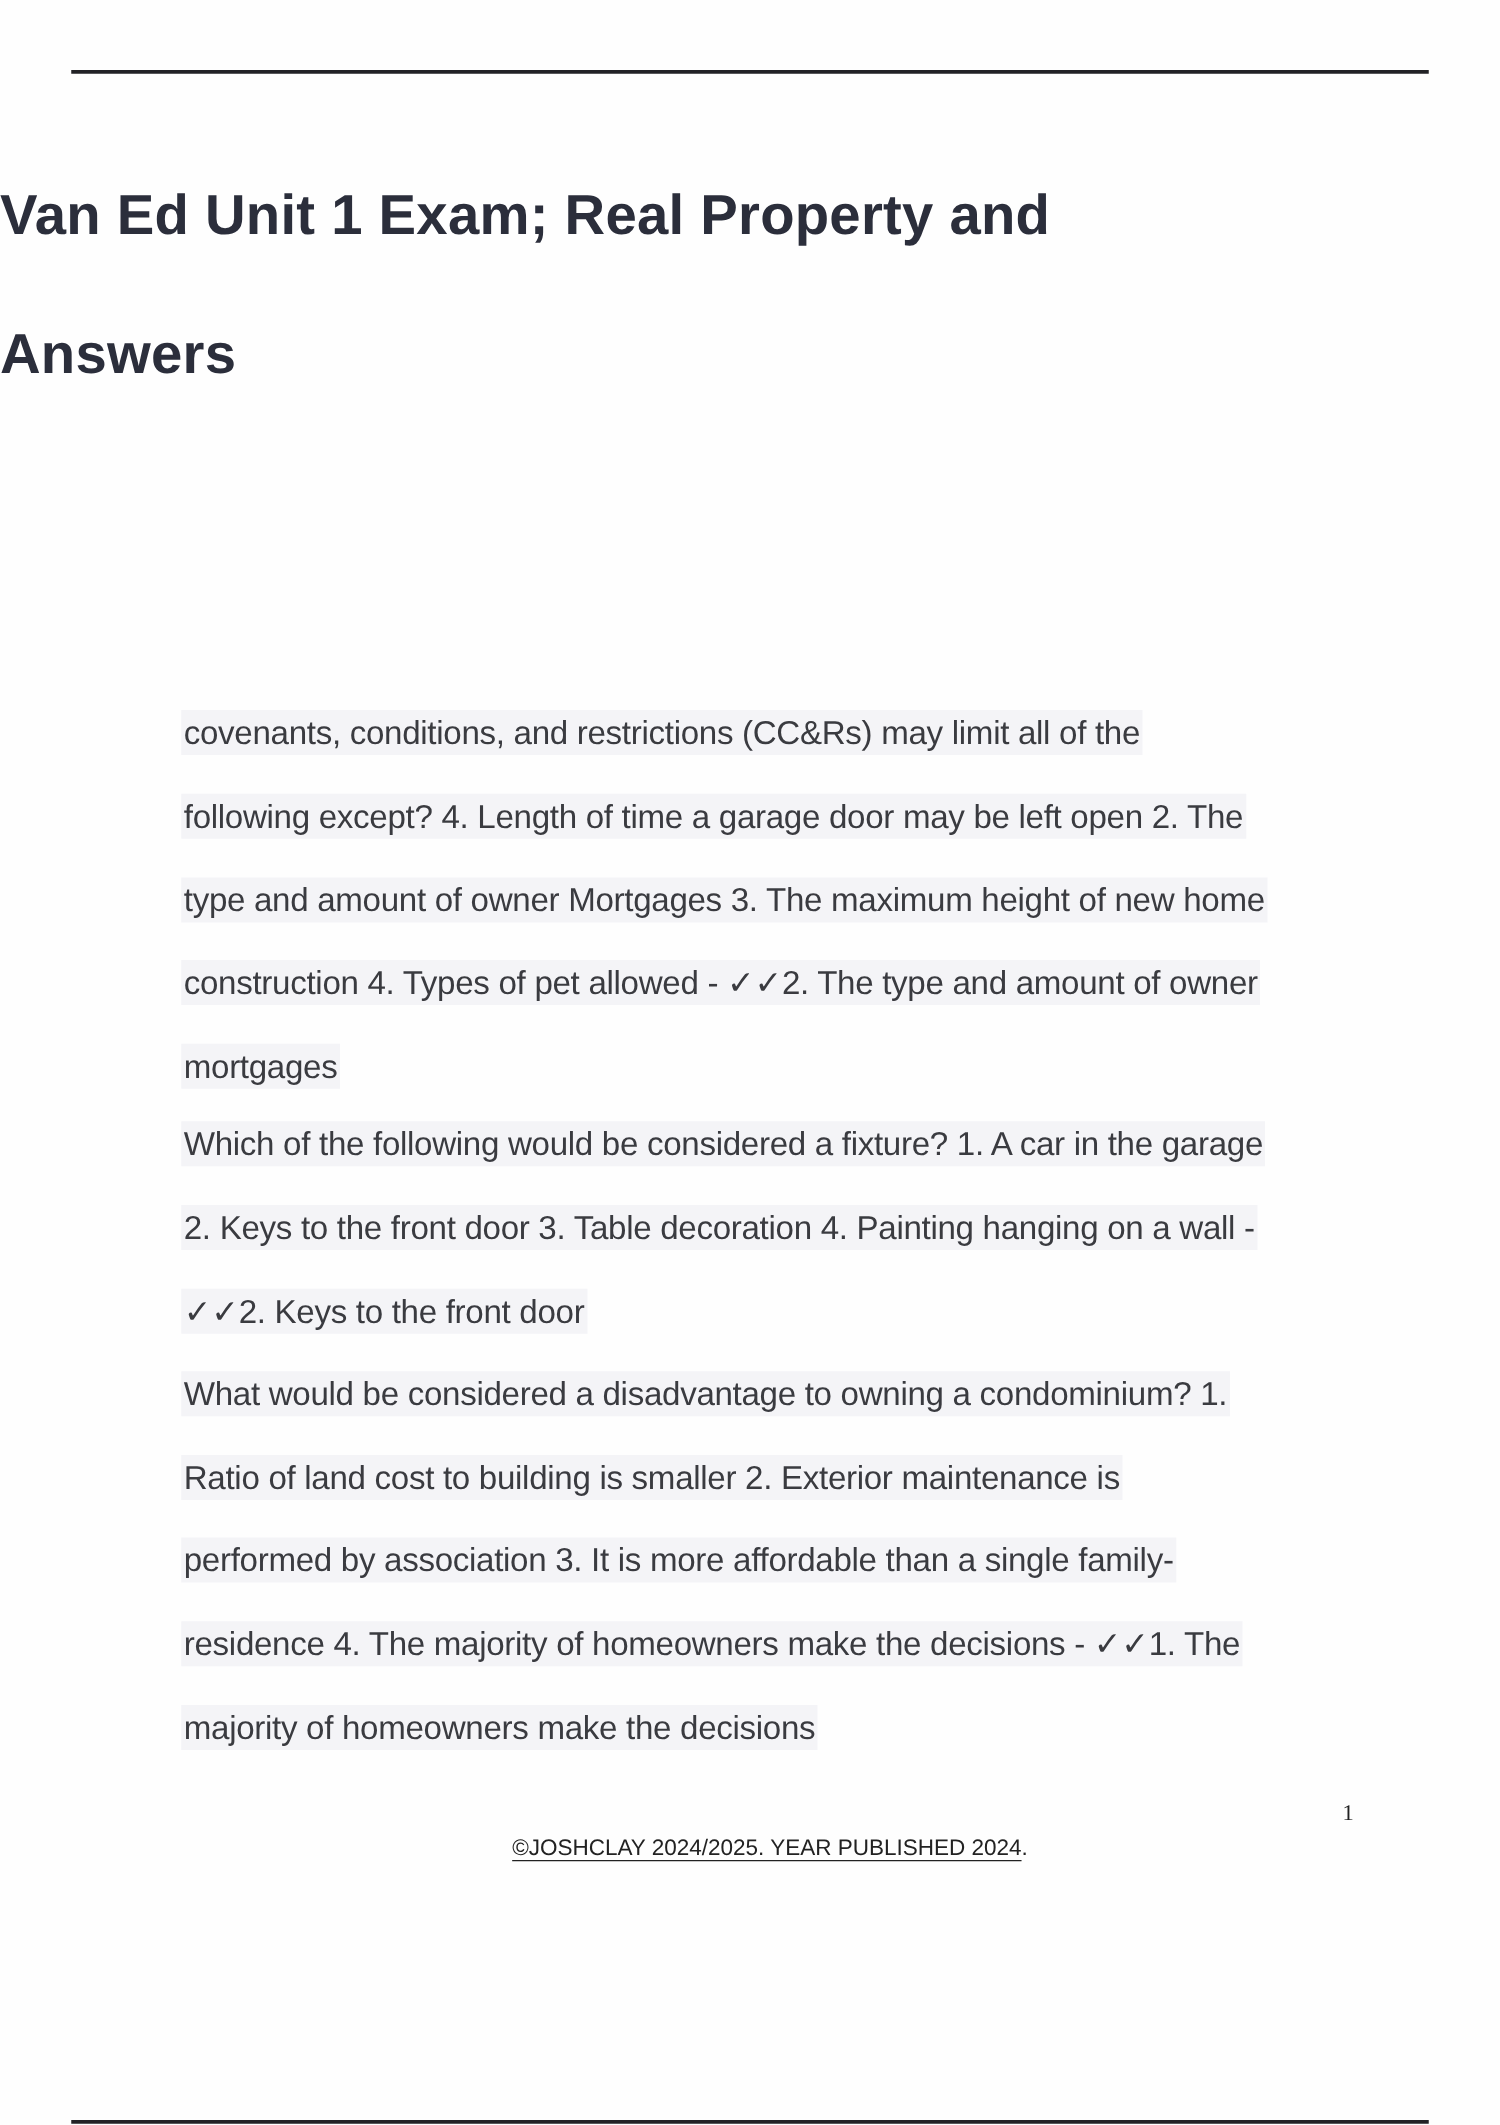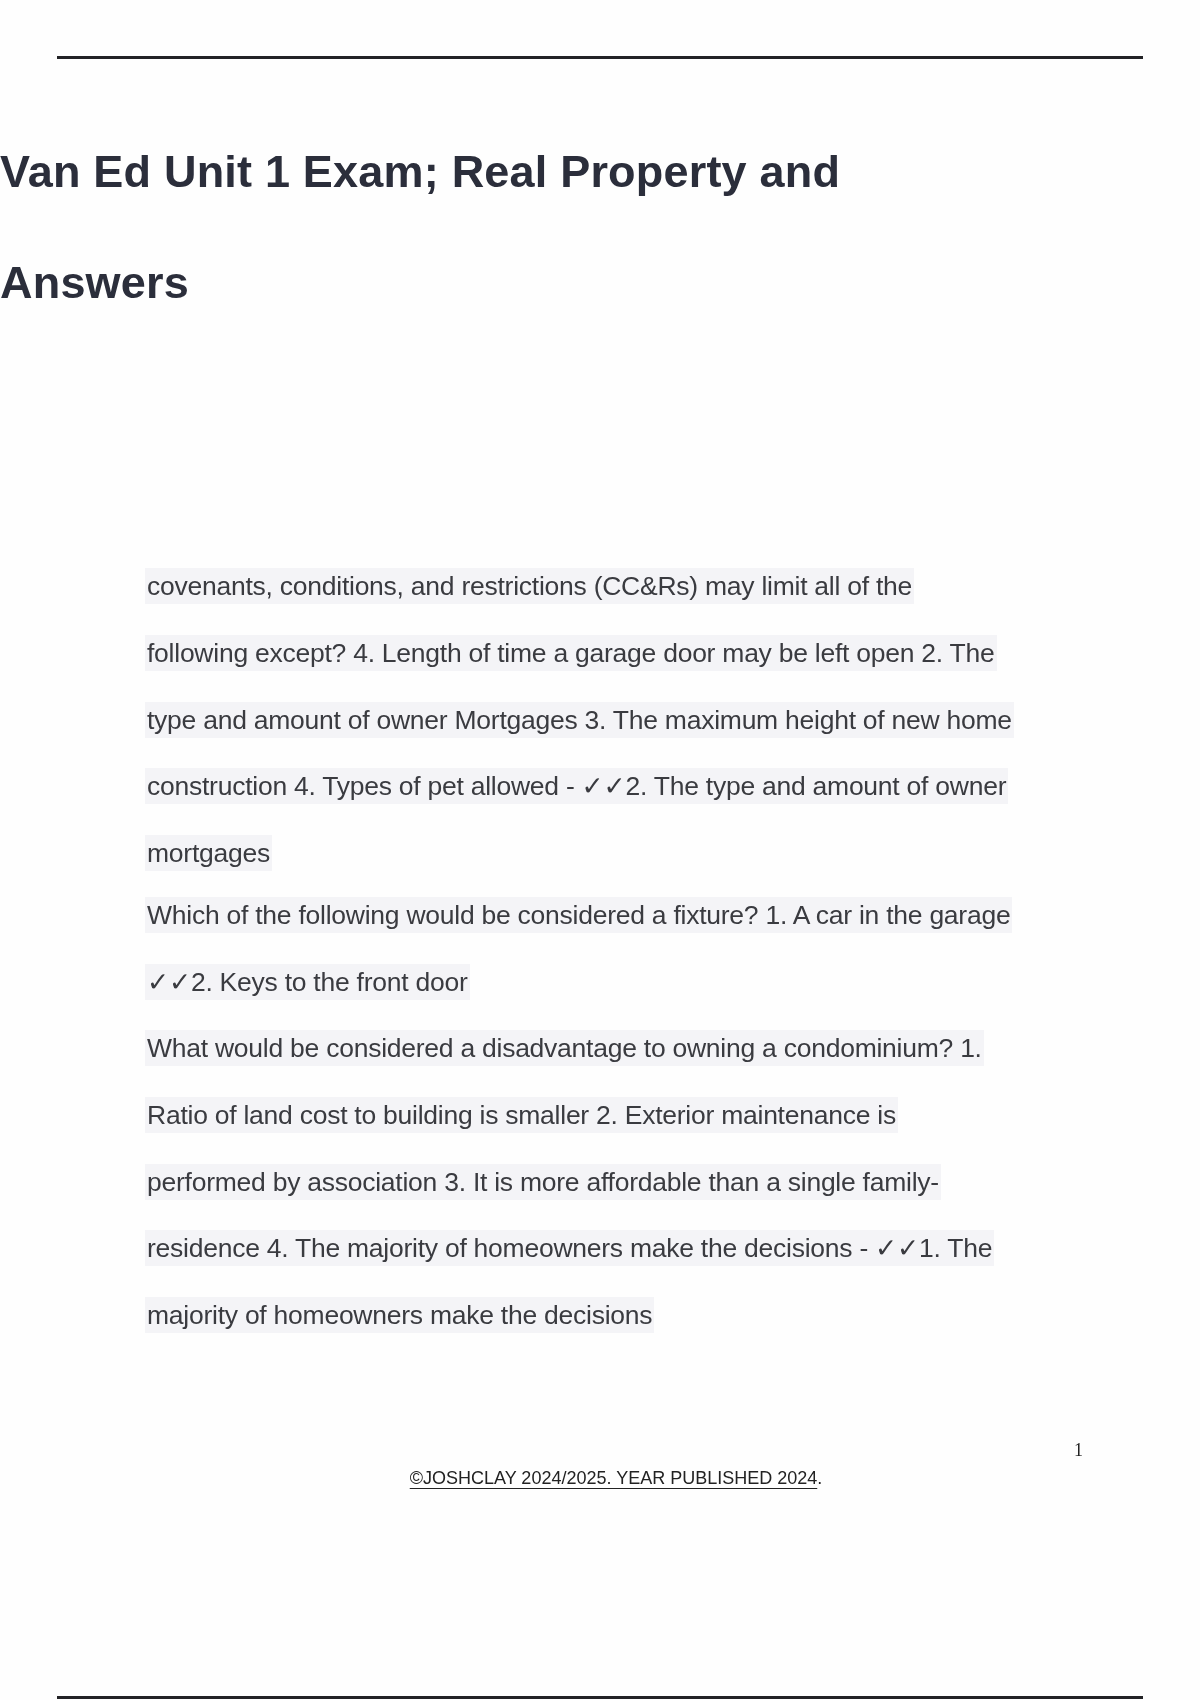--- a/index.html
+++ b/index.html
@@ -43,20 +43,21 @@
   <span class="tline">Answers</span>
 </h1>
 
 <div class="body-text">
   <div class="line"><span>covenants, conditions, and restrictions (CC&amp;Rs) may limit all of the</span></div>
   <div class="line"><span>following except? 4. Length of time a garage door may be left open 2. The</span></div>
   <div class="line"><span>type and amount of owner Mortgages 3. The maximum height of new home</span></div>
   <div class="line"><span>construction 4. Types of pet allowed - ✓✓2. The type and amount of owner</span></div>
   <div class="line" style="height:62px"><span>mortgages</span></div>
   <div class="line"><span>Which of the following would be considered a fixture? 1. A car in the garage</span></div>
+  <div class="line"><span>2. Keys to the front door 3. Table decoration 4. Painting hanging on a wall -</span></div>
   <div class="line" style="height:66px"><span>✓✓2. Keys to the front door</span></div>
   <div class="line"><span>What would be considered a disadvantage to owning a condominium? 1.</span></div>
   <div class="line"><span>Ratio of land cost to building is smaller 2. Exterior maintenance is</span></div>
   <div class="line"><span>performed by association 3. It is more affordable than a single family-</span></div>
   <div class="line"><span>residence 4. The majority of homeowners make the decisions - ✓✓1. The</span></div>
   <div class="line"><span>majority of homeowners make the decisions</span></div>
 </div>
 
 <div class="page-num">1</div>
 

